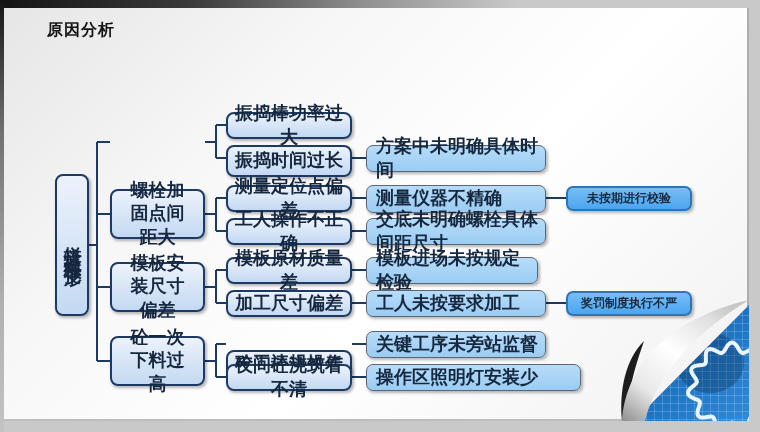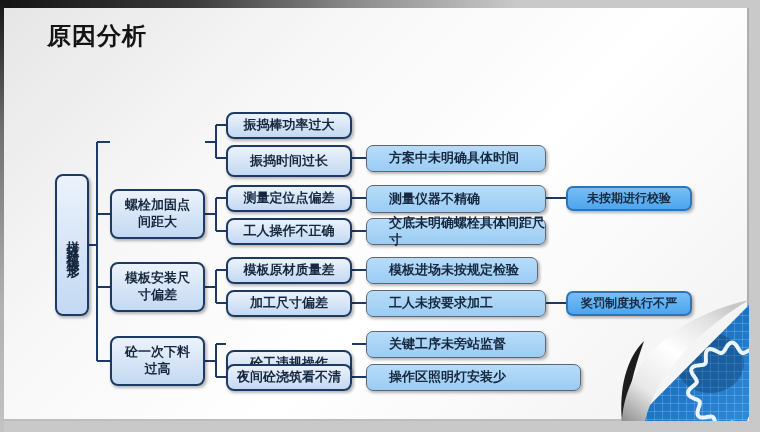--- a/index.html
+++ b/index.html
@@ -5,30 +5,30 @@
   html,body{margin:0;padding:0;background:#c9c9c9;}
   .stage{position:relative;width:760px;height:432px;background:#c9c9c9;overflow:hidden;
          font-family:"Liberation Sans","DejaVu Sans",sans-serif;}
   .slide{position:absolute;left:4px;top:8px;width:745px;height:413px;box-sizing:border-box;
          background:linear-gradient(135deg,#e6e6e6 0%,#f7f7f7 30%,#ffffff 58%,#f1f1f1 100%);
          border-right:2px solid #aeaeae;border-bottom:2px solid #bdbdbd;}
   .top-strip{position:absolute;left:0;top:0;width:760px;height:8px;
          background:linear-gradient(to right,#141414 0%,#3a3a3a 25%,#909090 48%,#c9c9c9 68%);}
   .left-strip{position:absolute;left:0;top:0;width:4px;height:432px;
          background:linear-gradient(#141414 0%,#6f6f6f 30%,#b0b0b0 70%,#c3c3c3 100%);}
-  .title{position:absolute;left:47px;top:20px;font-size:24px;font-weight:bold;color:#141414;
+  .title{position:absolute;left:47px;top:20px;font-size:16px;font-weight:bold;color:#141414;
          letter-spacing:1px;}
   .node{position:absolute;box-sizing:border-box;display:flex;align-items:center;justify-content:center;
-        text-align:center;font-weight:bold;color:#16283f;font-size:13px;line-height:1.3;
+        text-align:center;font-weight:bold;color:#16283f;font-size:18px;line-height:1.3;
         border:2px solid #1c3a63;border-radius:8px;
         background:linear-gradient(#ecf2fb,#c3d9f2);
         box-shadow:1.5px 2px 3px rgba(0,0,0,0.28);}
   .node.lv2 span{display:inline-block;width:70px;}
   .node.root span{writing-mode:vertical-rl;text-orientation:upright;letter-spacing:4px;}
-  .node.lv4{justify-content:flex-start;text-align:left;padding-left:22px;border-radius:7px;
+  .node.lv4{justify-content:flex-start;text-align:left;padding-left:9px;border-radius:7px;
         border:1.5px solid #5d6672;
         background:linear-gradient(#b7dcf9,#9bccf3);}
   .node.lv5{border-radius:7px;border:2px solid #2e75b6;font-size:12px;
         background:linear-gradient(#76bef6,#4da5ee);}
   .connectors{position:absolute;left:0;top:0;pointer-events:none;}
   .corner-art{position:absolute;left:614px;top:299px;pointer-events:none;}
 </style>
 </head>
 <body>
 

